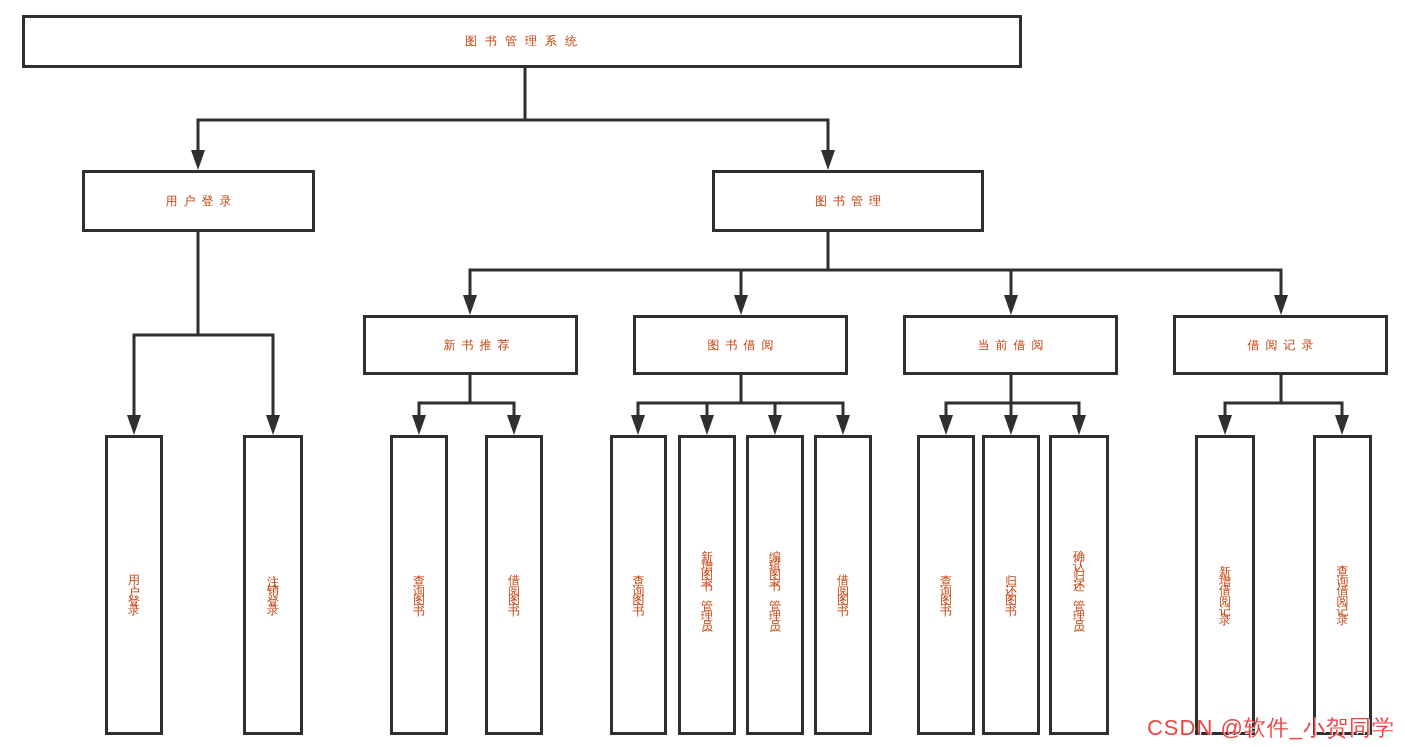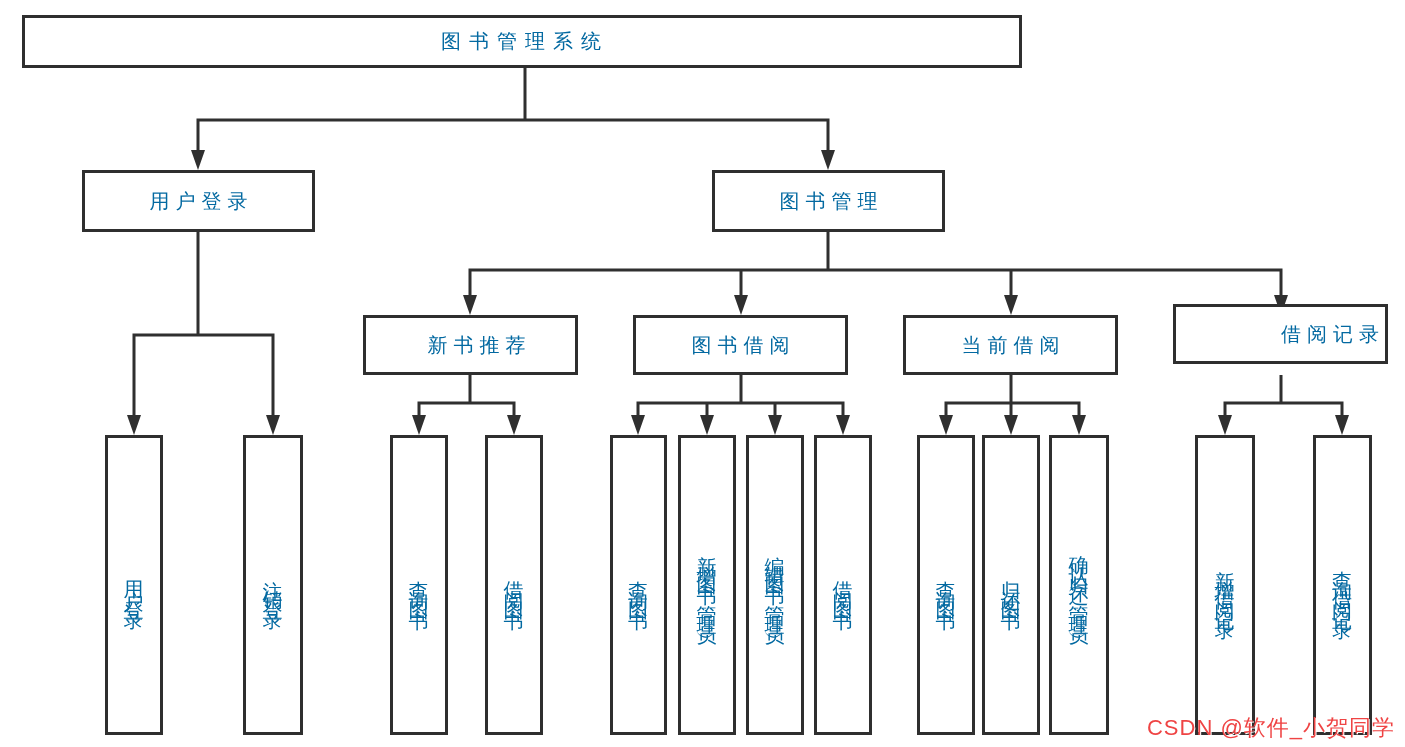--- a/index.html
+++ b/index.html
@@ -26,43 +26,43 @@
     position: absolute;
     box-sizing: border-box;
     background: #ffffff;
     border: 3px solid #2f2f2f;
     display: flex;
     align-items: center;
     justify-content: center;
     z-index: 2;
   }
   .node .lbl {
-    color: #0369a1;
-    font-size: 20px;
+    color: #c2410c;
+    font-size: 12px;
     letter-spacing: 6px;
     text-indent: 6px;
     white-space: nowrap;
   }
   .node.vert .lbl {
     writing-mode: vertical-rl;
     text-orientation: mixed;
     letter-spacing: 10px;
     text-indent: 0;
     white-space: normal;
     line-height: 1;
   }
   
   .n-root        { left: 22px;   top: 15px;  width: 1000px; height: 53px; }
   .n-root .lbl   { letter-spacing: 8px; }
   .n-login-grp   { left: 82px;   top: 170px; width: 233px;  height: 62px; }
-  .n-book-mgmt   { left: 712px;  top: 170px; width: 233px;  height: 62px; }
+  .n-book-mgmt   { left: 712px;  top: 170px; width: 272px;  height: 62px; }
   .n-new-rec     { left: 363px;  top: 315px; width: 215px;  height: 60px; padding-left: 12px; }
   .n-bk-borrow   { left: 633px;  top: 315px; width: 215px;  height: 60px; }
   .n-cur-borrow  { left: 903px;  top: 315px; width: 215px;  height: 60px; }
-  .n-bor-rec     { left: 1173px; top: 304px; width: 215px;  height: 60px; justify-content: flex-end; }
+  .n-bor-rec     { left: 1173px; top: 315px; width: 215px;  height: 60px; }
   .leaf          { top: 435px; height: 300px; }
   .n-user-login  { left: 105px;  width: 58px; }
   .n-logout      { left: 243px;  width: 60px; }
   .n-rec-query   { left: 390px;  width: 58px; }
   .n-rec-borrow  { left: 485px;  width: 58px; }
   .n-bor-query   { left: 610px;  width: 57px; }
   .n-bor-add     { left: 678px;  width: 58px; }
   .n-bor-edit    { left: 746px;  width: 58px; }
   .n-bor-bor     { left: 814px;  width: 58px; }
   .n-cur-query   { left: 917px;  width: 58px; }

